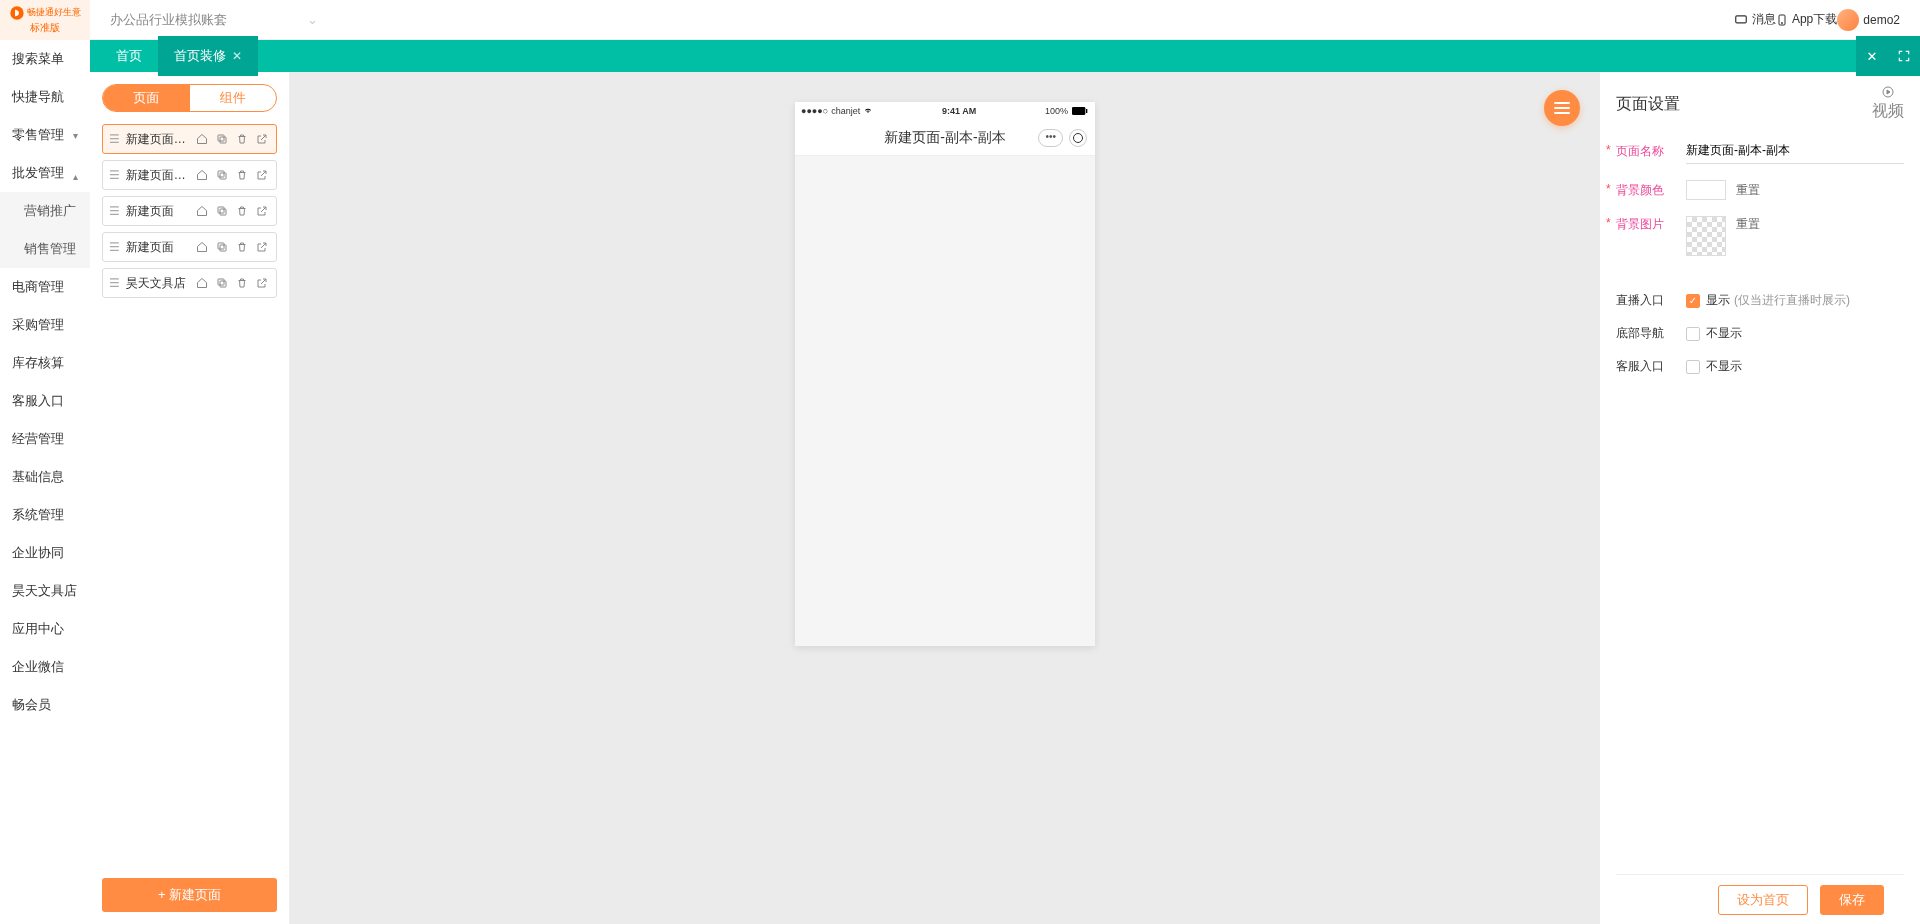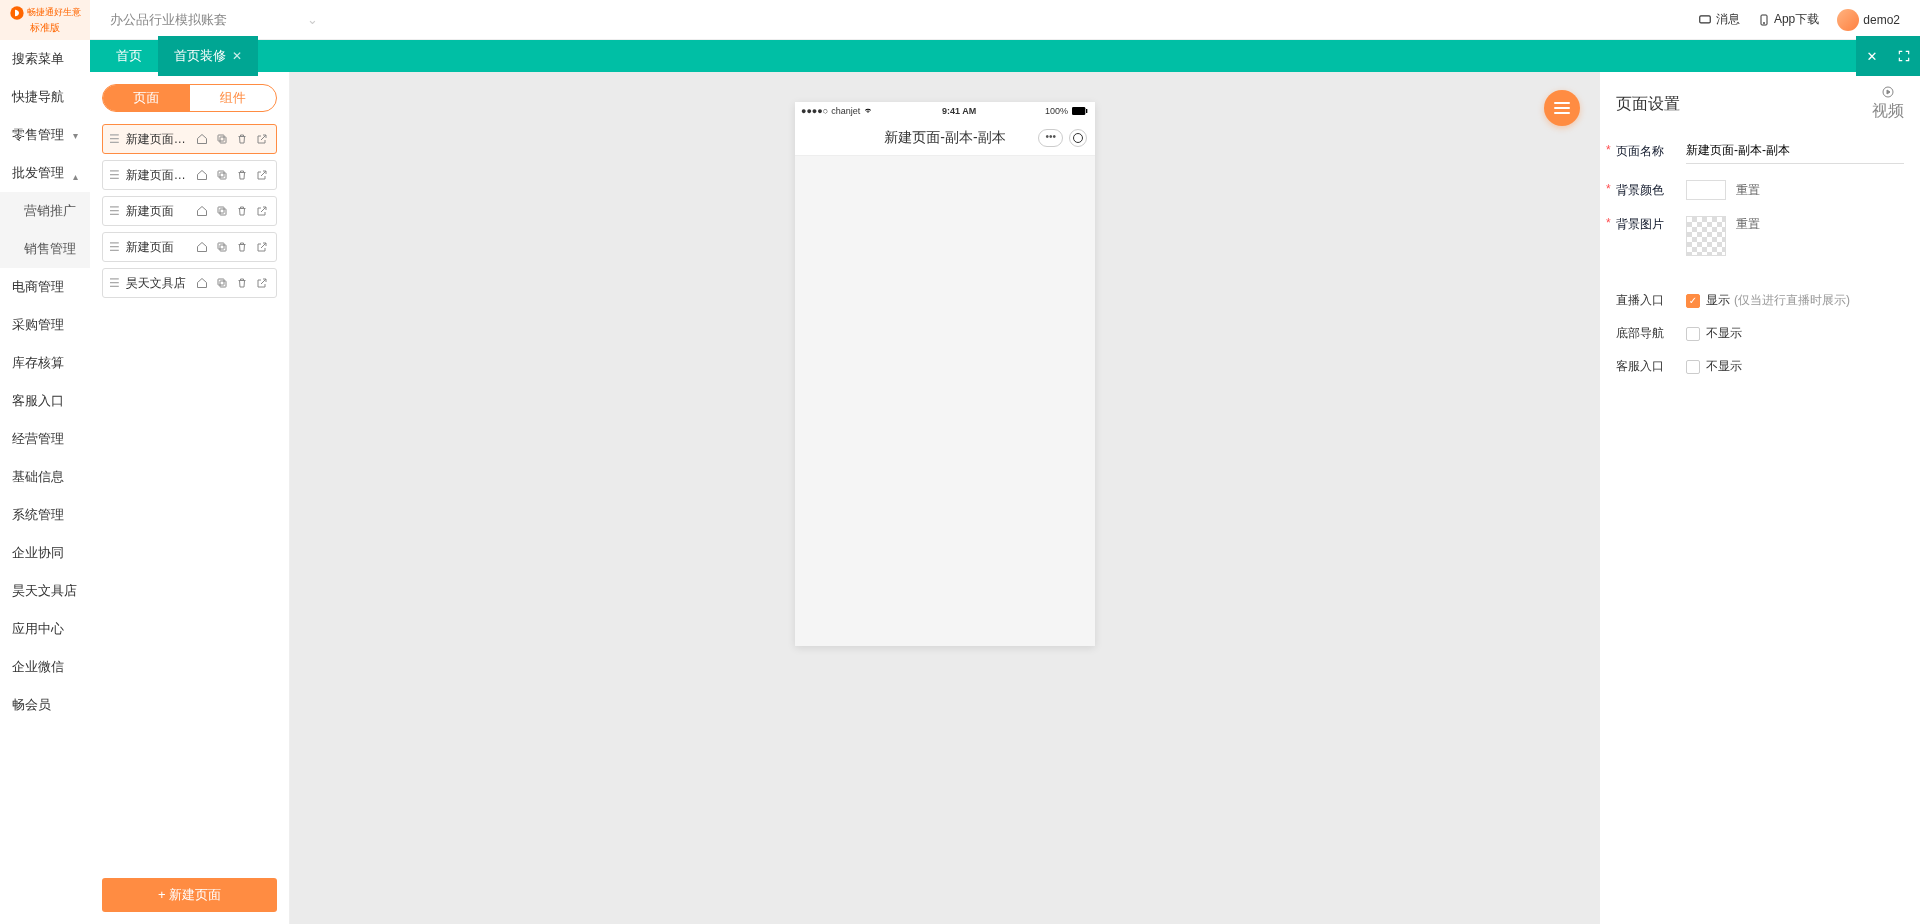--- a/index.html
+++ b/index.html
@@ -3,21 +3,21 @@
 <meta charset="utf-8">
 <style>
 *{margin:0;padding:0;box-sizing:border-box;font-family:"Helvetica Neue",Arial,"PingFang SC","Microsoft YaHei",sans-serif;}
 body{background:#fff;color:#333;font-size:13px;}
 .top-bar{height:40px;display:flex;align-items:center;padding:0 20px 0 0;border-bottom:1px solid #eee;}
 .logo-area{width:90px;height:40px;background:#fff2e8;display:flex;flex-direction:column;align-items:center;justify-content:center;}
 .logo-icon{width:16px;height:16px;display:inline-block;}
 .logo-text{font-size:9px;color:#ff6600;text-align:center;}
 .logo-badge{font-size:10px;color:#ff6600;}
 .account-select{margin-left:20px;color:#888;font-size:13px;display:flex;align-items:center;gap:80px;}
-.top-right{margin-left:auto;display:flex;align-items:center;gap:18px;color:#333;}
+.top-right{margin-left:auto;display:flex;align-items:center;color:#333;}
 .top-right-item{display:flex;align-items:center;gap:4px;font-size:12px;}
 .avatar{width:22px;height:22px;border-radius:50%;background:linear-gradient(135deg,#ffb380,#ff8040);}
 .layout{display:flex;height:calc(100vh - 40px);}
 .sidebar{width:90px;background:#fff;overflow-y:auto;}
 .side-item{padding:10px 12px;font-size:13px;color:#333;display:flex;align-items:center;justify-content:space-between;cursor:pointer;}
 .side-item.indent{padding-left:24px;background:#f5f5f5;color:#555;}
 .side-item.expanded{font-weight:400;align-items:flex-end;}
 .caret{font-size:10px;color:#888;}
 .main{flex:1;display:flex;flex-direction:column;background:#f0f0f0;}
 .tab-bar{height:32px;background:#00BFA5;display:flex;align-items:center;padding-left:10px;position:relative;}
@@ -51,21 +51,21 @@
 .pill{border:1px solid #ccc;border-radius:10px;padding:1px 6px;font-size:10px;color:#555;}
 .circle-icon{width:18px;height:18px;border:1px solid #ccc;border-radius:50%;display:flex;align-items:center;justify-content:center;}
 .circle-icon::after{content:"";width:8px;height:8px;border:1.5px solid #333;border-radius:50%;}
 .fab{position:absolute;top:18px;right:20px;width:36px;height:36px;border-radius:50%;background:#ff8c42;display:flex;flex-direction:column;align-items:center;justify-content:center;gap:3px;cursor:pointer;box-shadow:0 2px 6px rgba(255,140,66,.4);}
 .fab span{display:block;width:16px;height:2px;background:#fff;border-radius:1px;}
 .right-panel{width:320px;background:#fff;display:flex;flex-direction:column;padding:14px 16px 0;}
 .rp-header{display:flex;align-items:center;justify-content:space-between;margin-bottom:16px;}
 .rp-title{font-size:16px;}
 .rp-video{font-size:16px;color:#888;display:flex;align-items:center;gap:3px;flex-direction:column;}
 .form-row{display:flex;align-items:center;margin-bottom:16px;}
-.form-label{width:70px;font-size:12px;color:#0f172a;position:relative;}
+.form-label{width:70px;font-size:12px;color:#ec4899;position:relative;}
 .form-label.req::before{content:"*";color:#ff4d4f;position:absolute;left:-10px;}
 .form-input{flex:1;height:26px;border:none;border-bottom:1px solid #ddd;font-size:12px;outline:none;}
 .color-swatch{width:40px;height:20px;border:1px solid #ddd;background:#fff;}
 .reset-link{margin-left:10px;font-size:12px;color:#666;cursor:pointer;}
 .img-swatch{width:40px;height:40px;border:1px solid #ddd;background:repeating-conic-gradient(#ddd 0% 25%,#fff 0% 50%) 0 0/10px 10px;}
 .chk-row{display:flex;align-items:center;margin-bottom:16px;}
 .chk-label{width:70px;font-size:12px;color:#333;}
 .chk-box{width:14px;height:14px;border:1px solid #ccc;border-radius:2px;margin-right:6px;display:inline-flex;align-items:center;justify-content:center;}
 .chk-box.checked{background:#ff8c42;border-color:#ff8c42;color:#fff;font-size:10px;}
 .chk-text{font-size:12px;}
@@ -414,16 +414,20 @@
             <span class="chk-label">底部导航</span>
             <span class="chk-box"></span>
             <span class="chk-text">不显示</span>
           </div>
           <div class="chk-row">
             <span class="chk-label">客服入口</span>
             <span class="chk-box"></span>
             <span class="chk-text">不显示</span>
           </div>
         </div>
+        <div class="footer">
+          <button class="btn btn-outline">设为首页</button>
+          <button class="btn btn-primary">保存</button>
+        </div>
       </div>
     </div>
   </div>
 </div>
 
 </body></html>

